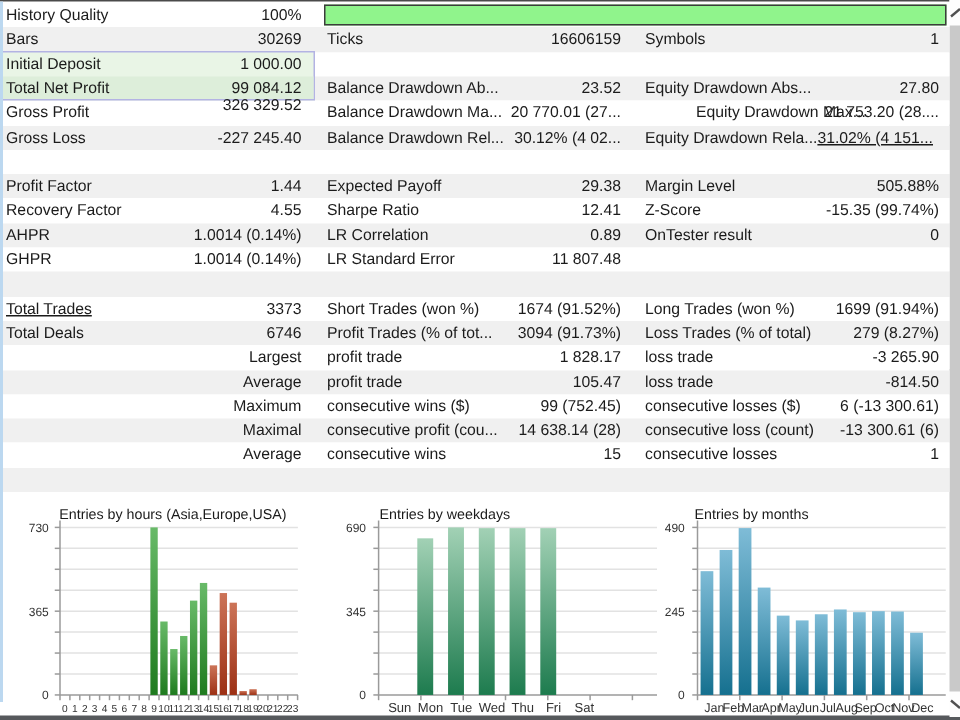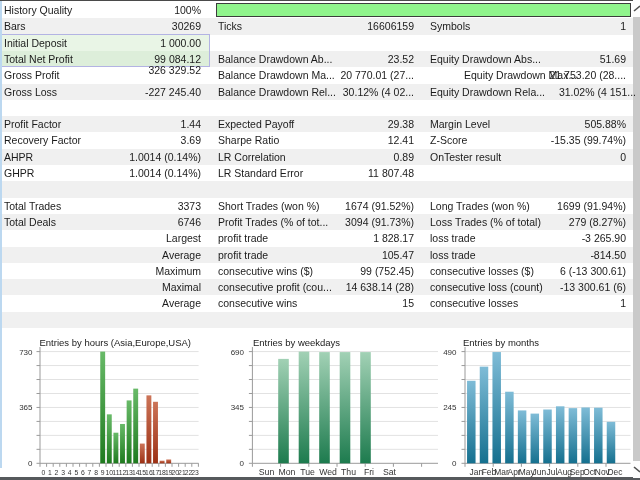--- a/index.html
+++ b/index.html
@@ -55,56 +55,56 @@
       <div class="cell val" style="top:18.30px;height:16.3px;line-height:16.3px;right:226px;">16606159</div>
       <div class="cell lab" style="top:18.30px;height:16.3px;line-height:16.3px;left:430px;">Symbols</div>
       <div class="cell val" style="top:18.30px;height:16.3px;line-height:16.3px;right:14px;">1</div>
       <div class="cell lab" style="top:34.60px;height:16.3px;line-height:16.3px;left:4px;">Initial Deposit</div>
       <div class="cell val" style="top:34.60px;height:16.3px;line-height:16.3px;right:439px;">1 000.00</div>
       <div class="cell lab" style="top:50.90px;height:16.3px;line-height:16.3px;left:4px;">Total Net Profit</div>
       <div class="cell val" style="top:50.90px;height:16.3px;line-height:16.3px;right:439px;">99 084.12</div>
       <div class="cell lab" style="top:50.90px;height:16.3px;line-height:16.3px;left:218px;">Balance Drawdown Ab...</div>
       <div class="cell val" style="top:50.90px;height:16.3px;line-height:16.3px;right:226px;">23.52</div>
       <div class="cell lab" style="top:50.90px;height:16.3px;line-height:16.3px;left:430px;">Equity Drawdown Abs...</div>
-      <div class="cell val" style="top:50.90px;height:16.3px;line-height:16.3px;right:14px;">51.69</div>
+      <div class="cell val" style="top:50.90px;height:16.3px;line-height:16.3px;right:14px;">27.80</div>
       <div class="cell lab" style="top:67.20px;height:16.3px;line-height:16.3px;left:4px;">Gross Profit</div>
       <div class="cell val" style="top:62px;height:16.3px;line-height:16.3px;right:439px;">326 329.52</div>
       <div class="cell lab" style="top:67.20px;height:16.3px;line-height:16.3px;left:218px;">Balance Drawdown Ma...</div>
       <div class="cell val" style="top:67.20px;height:16.3px;line-height:16.3px;right:226px;">20 770.01 (27...</div>
       <div class="cell lab" style="top:67.20px;height:16.3px;line-height:16.3px;left:430px;margin-left:34px;">Equity Drawdown Max...</div>
       <div class="cell val" style="top:67.20px;height:16.3px;line-height:16.3px;right:14px;">21 753.20 (28....</div>
       <div class="cell lab" style="top:83.50px;height:16.3px;line-height:16.3px;left:4px;">Gross Loss</div>
       <div class="cell val" style="top:83.50px;height:16.3px;line-height:16.3px;right:439px;">-227 245.40</div>
       <div class="cell lab" style="top:83.50px;height:16.3px;line-height:16.3px;left:218px;">Balance Drawdown Rel...</div>
       <div class="cell val" style="top:83.50px;height:16.3px;line-height:16.3px;right:226px;">30.12% (4 02...</div>
       <div class="cell lab" style="top:83.50px;height:16.3px;line-height:16.3px;left:430px;">Equity Drawdown Rela...</div>
-      <div class="cell val" style="top:83.50px;height:15px;line-height:16.3px;right:4px;">31.02% (4 151...</div>
+      <div class="cell val" style="top:83.50px;height:15px;line-height:16.3px;right:18px;text-decoration:underline;">31.02% (4 151...</div>
       <div class="cell lab" style="top:116.10px;height:16.3px;line-height:16.3px;left:4px;">Profit Factor</div>
       <div class="cell val" style="top:116.10px;height:16.3px;line-height:16.3px;right:439px;">1.44</div>
       <div class="cell lab" style="top:116.10px;height:17px;line-height:16.3px;left:218px;">Expected Payoff</div>
       <div class="cell val" style="top:116.10px;height:16.3px;line-height:16.3px;right:226px;">29.38</div>
       <div class="cell lab" style="top:116.10px;height:16.3px;line-height:16.3px;left:430px;">Margin Level</div>
       <div class="cell val" style="top:116.10px;height:16.3px;line-height:16.3px;right:14px;">505.88%</div>
       <div class="cell lab" style="top:132.40px;height:16.3px;line-height:16.3px;left:4px;">Recovery Factor</div>
-      <div class="cell val" style="top:132.40px;height:16.3px;line-height:16.3px;right:439px;">3.69</div>
+      <div class="cell val" style="top:132.40px;height:16.3px;line-height:16.3px;right:439px;">4.55</div>
       <div class="cell lab" style="top:132.40px;height:16.3px;line-height:16.3px;left:218px;">Sharpe Ratio</div>
       <div class="cell val" style="top:132.40px;height:16.3px;line-height:16.3px;right:226px;">12.41</div>
       <div class="cell lab" style="top:132.40px;height:16.3px;line-height:16.3px;left:430px;">Z-Score</div>
       <div class="cell val" style="top:132.40px;height:16.3px;line-height:16.3px;right:14px;">-15.35 (99.74%)</div>
       <div class="cell lab" style="top:148.70px;height:16.3px;line-height:16.3px;left:4px;">AHPR</div>
       <div class="cell val" style="top:148.70px;height:16.3px;line-height:16.3px;right:439px;">1.0014 (0.14%)</div>
       <div class="cell lab" style="top:148.70px;height:16.3px;line-height:16.3px;left:218px;">LR Correlation</div>
       <div class="cell val" style="top:148.70px;height:16.3px;line-height:16.3px;right:226px;">0.89</div>
       <div class="cell lab" style="top:148.70px;height:16.3px;line-height:16.3px;left:430px;">OnTester result</div>
       <div class="cell val" style="top:148.70px;height:16.3px;line-height:16.3px;right:14px;">0</div>
       <div class="cell lab" style="top:165.00px;height:16.3px;line-height:16.3px;left:4px;">GHPR</div>
       <div class="cell val" style="top:165.00px;height:16.3px;line-height:16.3px;right:439px;">1.0014 (0.14%)</div>
       <div class="cell lab" style="top:165.00px;height:16.3px;line-height:16.3px;left:218px;">LR Standard Error</div>
       <div class="cell val" style="top:165.00px;height:16.3px;line-height:16.3px;right:226px;">11 807.48</div>
-      <div class="cell lab" style="top:197.60px;height:16.3px;line-height:16.3px;left:4px;">Total Trades</div>
+      <div class="cell lab" style="top:197.60px;height:16.3px;line-height:16.3px;left:4px;text-decoration:underline;">Total Trades</div>
       <div class="cell val" style="top:197.60px;height:16.3px;line-height:16.3px;right:439px;">3373</div>
       <div class="cell lab" style="top:197.60px;height:16.3px;line-height:16.3px;left:218px;">Short Trades (won %)</div>
       <div class="cell val" style="top:197.60px;height:16.3px;line-height:16.3px;right:226px;">1674 (91.52%)</div>
       <div class="cell lab" style="top:197.60px;height:16.3px;line-height:16.3px;left:430px;">Long Trades (won %)</div>
       <div class="cell val" style="top:197.60px;height:16.3px;line-height:16.3px;right:14px;">1699 (91.94%)</div>
       <div class="cell lab" style="top:213.90px;height:16.3px;line-height:16.3px;left:4px;">Total Deals</div>
       <div class="cell val" style="top:213.90px;height:16.3px;line-height:16.3px;right:439px;">6746</div>
       <div class="cell lab" style="top:213.90px;height:16.3px;line-height:16.3px;left:218px;">Profit Trades (% of tot...</div>
       <div class="cell val" style="top:213.90px;height:16.3px;line-height:16.3px;right:226px;">3094 (91.73%)</div>
       <div class="cell lab" style="top:213.90px;height:16.3px;line-height:16.3px;left:430px;">Loss Trades (% of total)</div>

